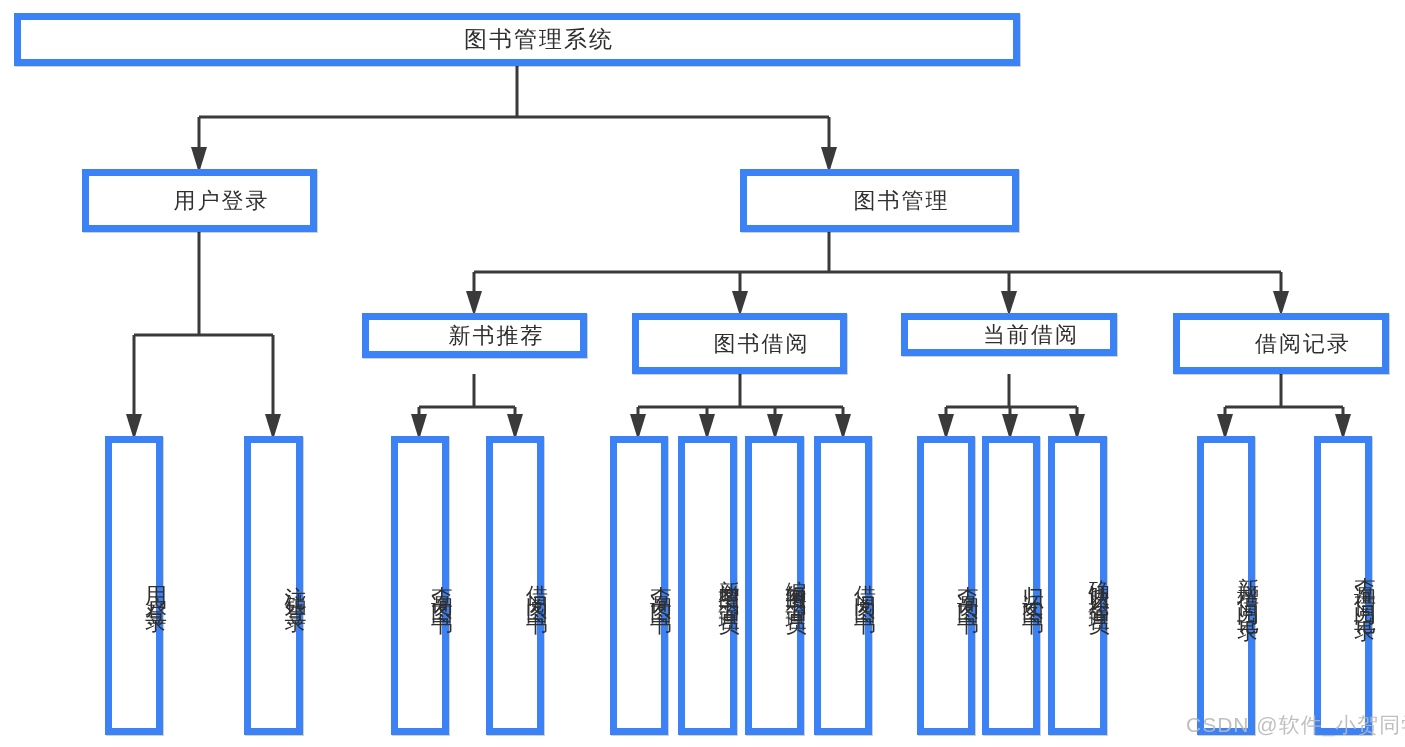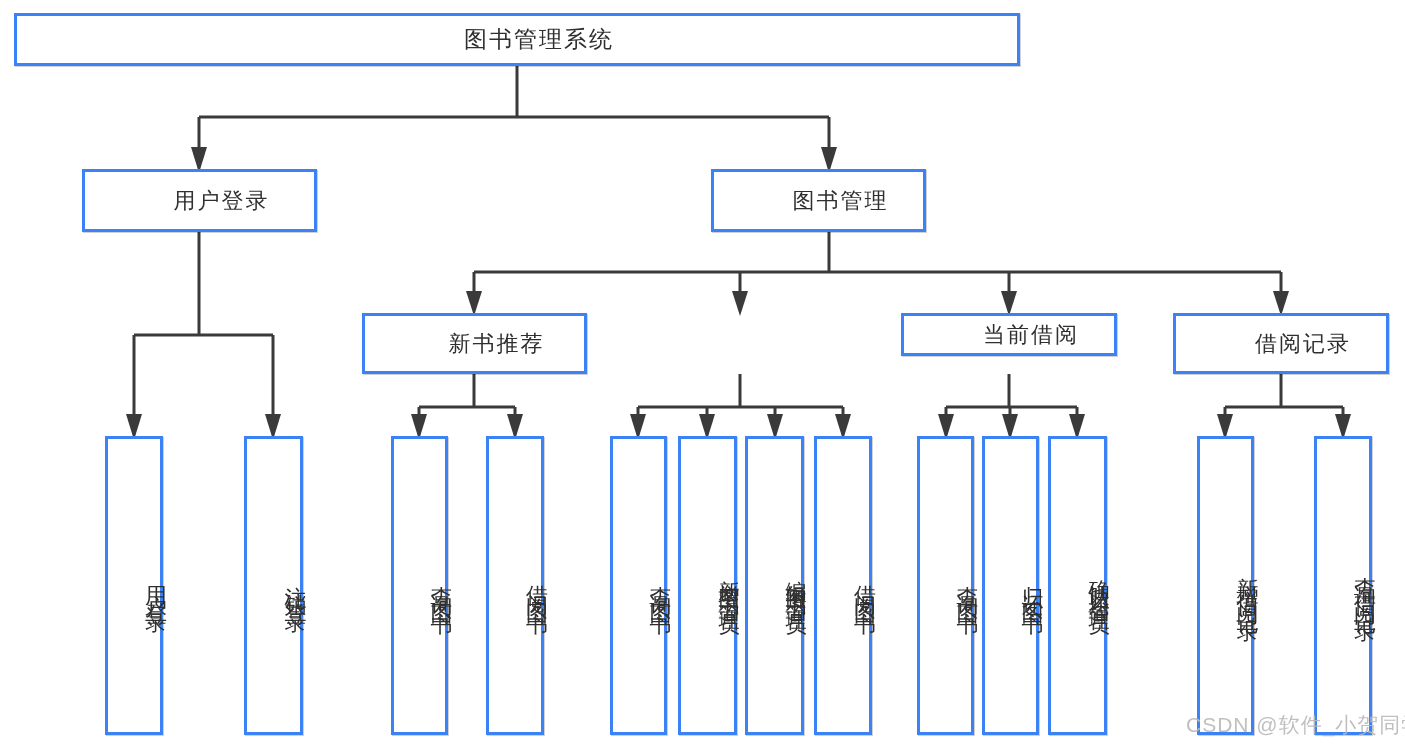--- a/index.html
+++ b/index.html
@@ -18,21 +18,21 @@
   #connectors {
     position: absolute;
     left: 0; top: 0;
     width: 1405px;
     height: 747px;
     pointer-events: none;
   }
   .node {
     position: absolute;
     box-sizing: border-box;
-    border: 3px solid #3b82f6;
+    border: 7px solid #3b82f6;
     background: #ffffff;
     color: #2f2f2f;
     display: flex;
     align-items: center;
     justify-content: center;
     font-size: 22px;
     letter-spacing: 2px;
     text-align: right;
     box-shadow: 1px 1px 0 rgba(0,0,0,0.18);
     padding-left: 44px;
@@ -106,23 +106,24 @@
       <polygon points="1069,414 1085,414 1077,440"></polygon>
 
       <polygon points="1217,414 1233,414 1225,440"></polygon>
       <polygon points="1335,414 1351,414 1343,440"></polygon>
     </g>
   </svg>
 
   <div class="node root" style="left:14px;top:13px;width:1006px;height:53px">图书管理系统</div>
 
   <div class="node" style="left:82px;top:169px;width:235px;height:63px">用户登录</div>
-  <div class="node" style="left:711px;top:169px;width:215px;height:63px">图书管理</div>
+  <div class="node" style="left:740px;top:169px;width:279px;height:63px">图书管理</div>
 
-  <div class="node" style="left:362px;top:313px;width:225px;height:61px">新书推荐</div>
+  <div class="node" style="left:362px;top:313px;width:225px;height:45px">新书推荐</div>
+  <div class="node" style="left:632px;top:313px;width:215px;height:61px">图书借阅</div>
   <div class="node" style="left:901px;top:313px;width:216px;height:43px">当前借阅</div>
   <div class="node" style="left:1173px;top:313px;width:216px;height:61px">借阅记录</div>
 
   <div class="node v" style="left:105px;top:436px;width:58px;height:299px">用户登录</div>
   <div class="node v" style="left:244px;top:436px;width:59px;height:299px">注销登录</div>
 
   <div class="node v" style="left:391px;top:436px;width:57px;height:299px">查询图书</div>
   <div class="node v" style="left:486px;top:436px;width:58px;height:299px">借阅图书</div>
 
   <div class="node v" style="left:610px;top:436px;width:57px;height:299px">查询图书</div>

